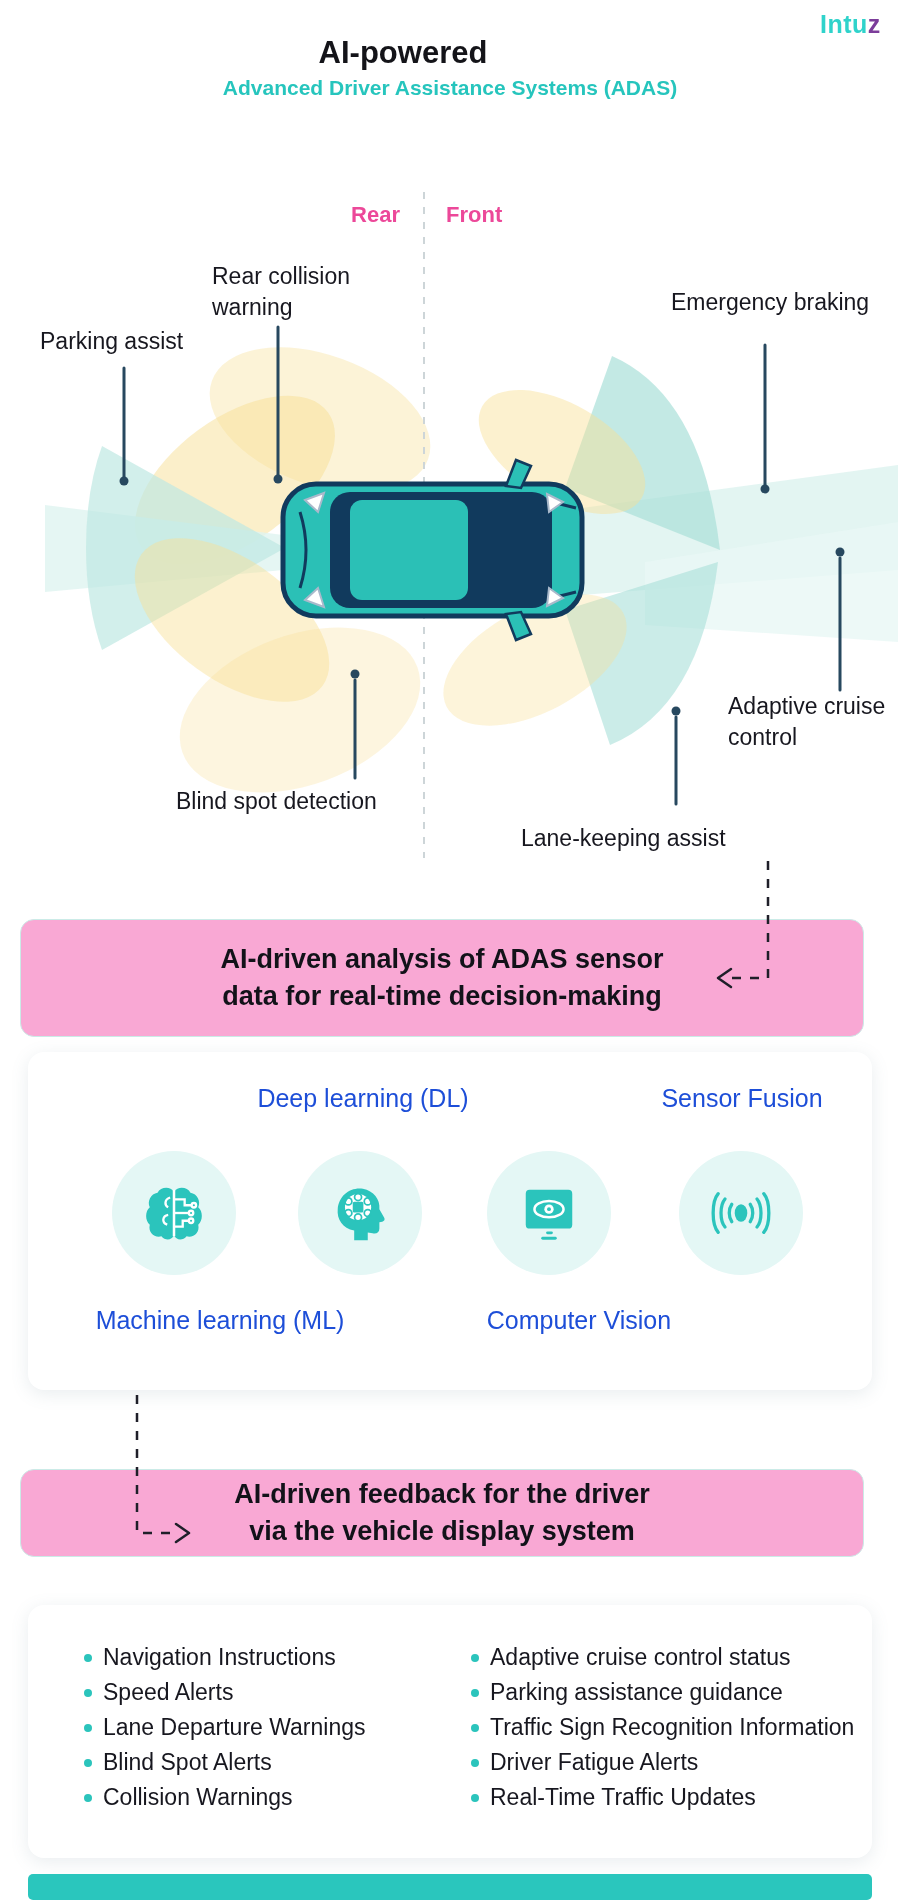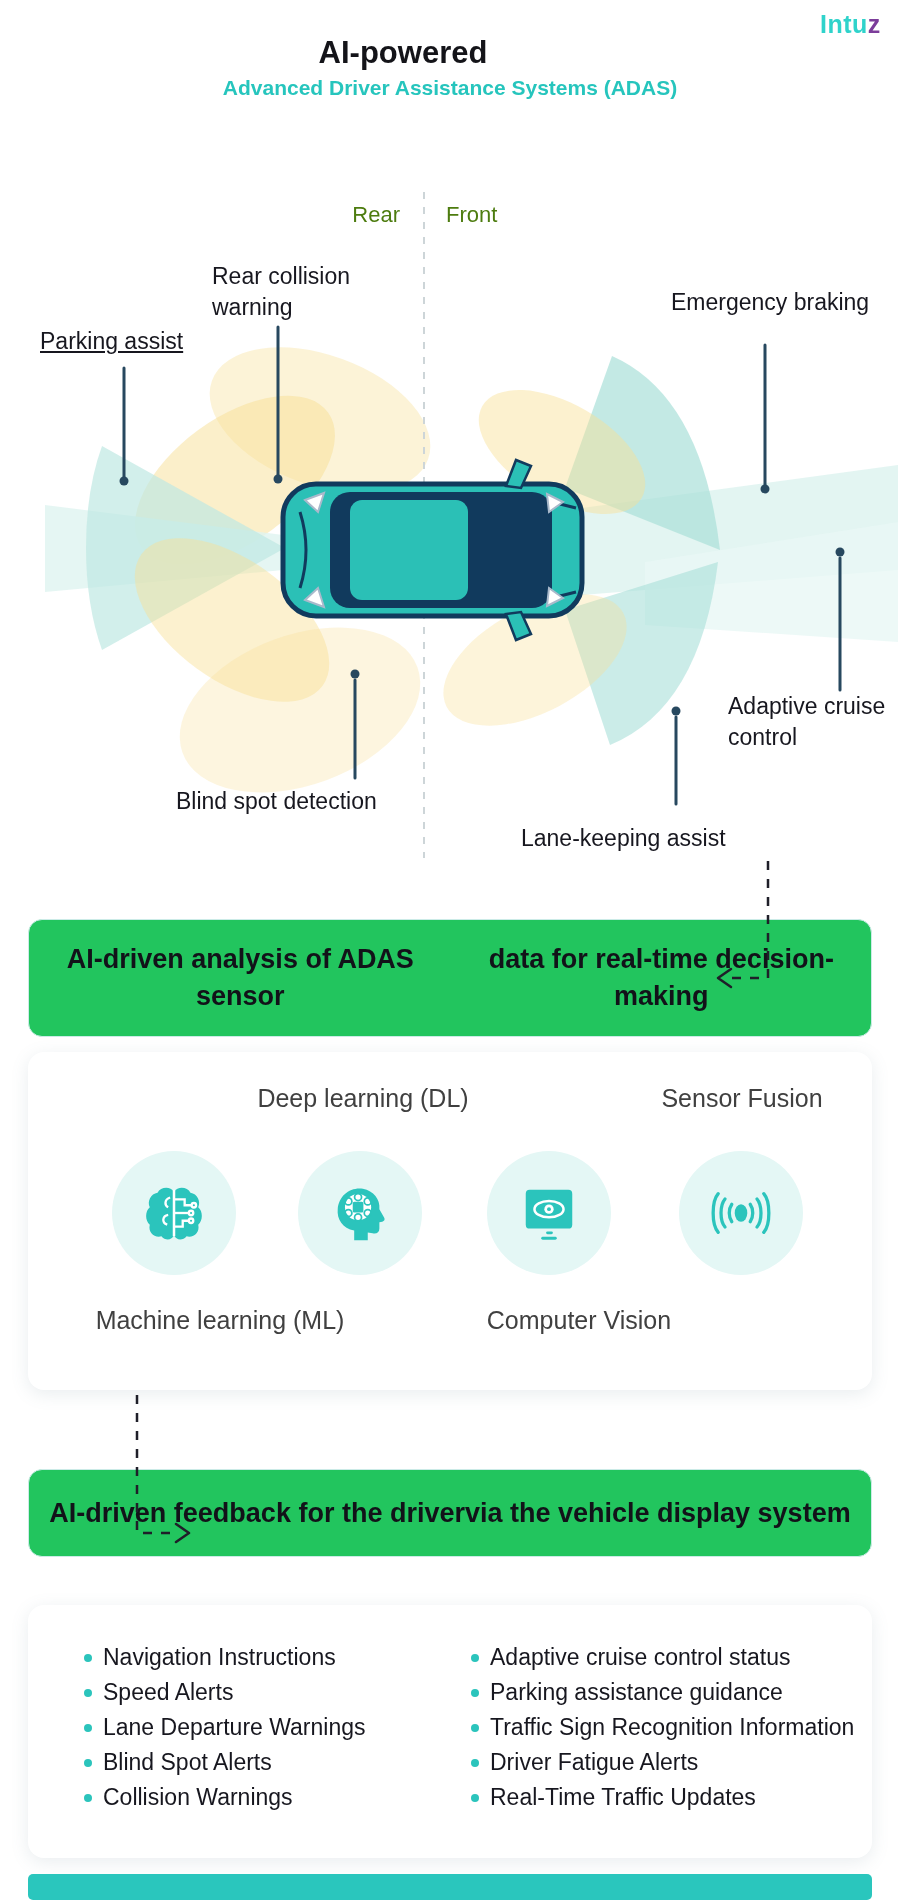--- a/index.html
+++ b/index.html
@@ -15,53 +15,53 @@
   
   .logo { position:absolute; top:10px; left:820px; font-size:25px; font-weight:700; letter-spacing:0.5px; color:#2FD3CB; }
   .logo .z { color:#7C3D9A; }
   .title { position:absolute; top:35px; left:0; width:806px; text-align:center; font-size:31px; font-weight:700; color:#141419; }
   .subtitle { position:absolute; top:76px; left:0; width:900px; text-align:center; font-size:21px; font-weight:700; color:#26C5BD; }
 
   
   .diagram-svg { position:absolute; top:190px; left:0; width:900px; height:800px; z-index:3; pointer-events:none; }
 
   
-  .axis-label { position:absolute; font-size:22px; font-weight:400; color:#4d7c0f; z-index:4; }
+  .axis-label { position:absolute; font-size:22px; font-weight:700; color:#ec4899; z-index:4; }
   .axis-rear { top:202px; left:338px; width:62px; text-align:right; }
   .axis-front { top:202px; left:446px; }
 
   
   .callout { position:absolute; font-size:23px; font-weight:500; line-height:31px; color:#17171F; z-index:4; }
-  .co-parking { top:326px; left:40px;text-decoration:underline; }
+  .co-parking { top:326px; left:40px; }
   .co-rcw { top:261px; left:212px; width:152px; }
   .co-emergency { top:287px; left:671px; }
   .co-bsd { top:786px; left:176px; }
   .co-lka { top:823px; left:521px; }
   .co-acc { top:691px; left:728px; width:178px; }
 
   
   .teal-box {
-    position:absolute; left:28px; width:844px; border-radius:14px;
-    background:#22c55e; border:1.5px solid #CBEBE7; z-index:1;
-    display:flex; flex-direction:row; justify-content:center; align-items:center;
+    position:absolute; left:20px; width:844px; border-radius:14px;
+    background:#f9a8d4; border:1.5px solid #CBEBE7; z-index:1;
+    display:flex; flex-direction:column; justify-content:center; align-items:center;
   }
   .teal-box .line { font-size:27px; font-weight:700; color:#121219; line-height:37px; text-align:center; }
   .box-analysis { top:919px; height:118px; }
   .box-feedback { top:1469px; height:88px; }
 
   
   .white-box {
     position:absolute; left:28px; width:844px; background:#ffffff; border-radius:16px;
     box-shadow:0 4px 18px rgba(100,130,140,0.14); z-index:1;
   }
   .box-tech { top:1052px; height:338px; }
   .box-list { top:1605px; height:253px; }
 
   
-  .tech-label { position:absolute; font-size:25px; font-weight:500; color:#404040; transform:translateX(-50%); white-space:nowrap; z-index:2; }
+  .tech-label { position:absolute; font-size:25px; font-weight:500; color:#1d4ed8; transform:translateX(-50%); white-space:nowrap; z-index:2; }
   .tl-dl { top:1084px; left:363px; }
   .tl-sf { top:1084px; left:742px; }
   .tl-ml { top:1306px; left:176px;margin-left:44px; }
   .tl-cv { top:1306px; left:556px;margin-left:23px; }
   .icon-circle {
     position:absolute; top:1151px; width:124px; height:124px; border-radius:50%;
     background:#E4F7F5; display:flex; align-items:center; justify-content:center; z-index:2;
   }
   .ic-1 { left:112px; } .ic-2 { left:298px; } .ic-3 { left:487px; } .ic-4 { left:679px; }
 

